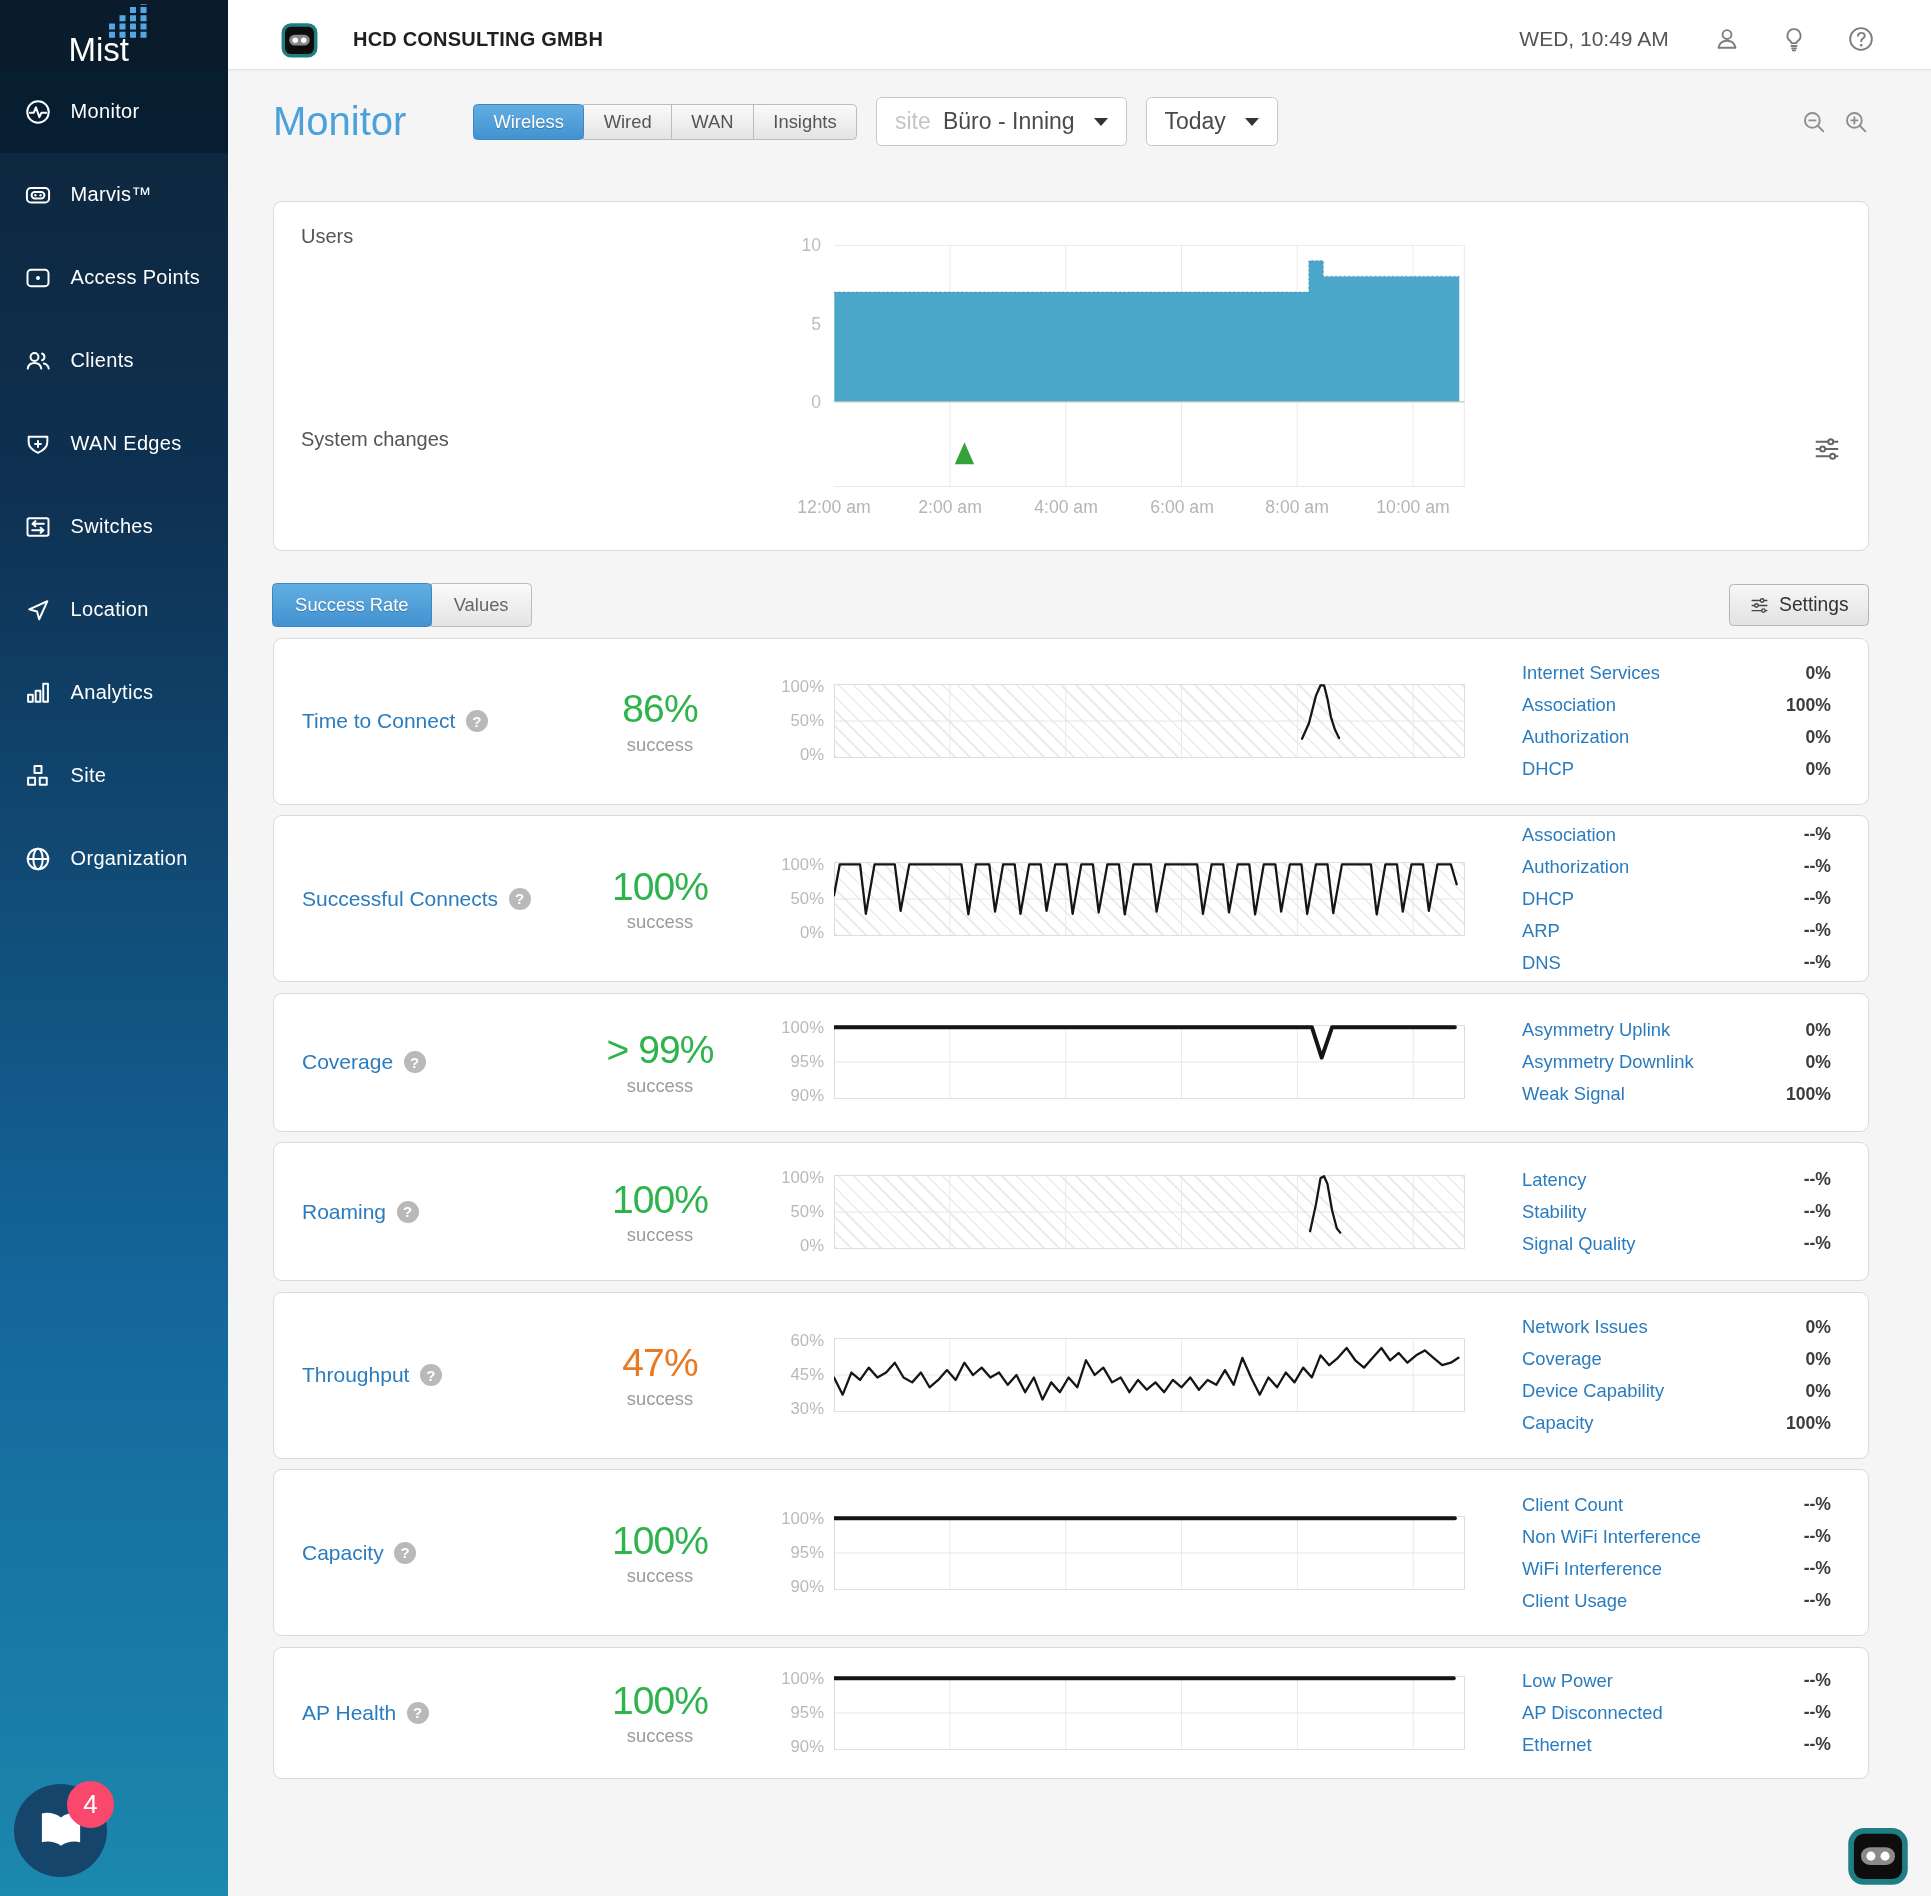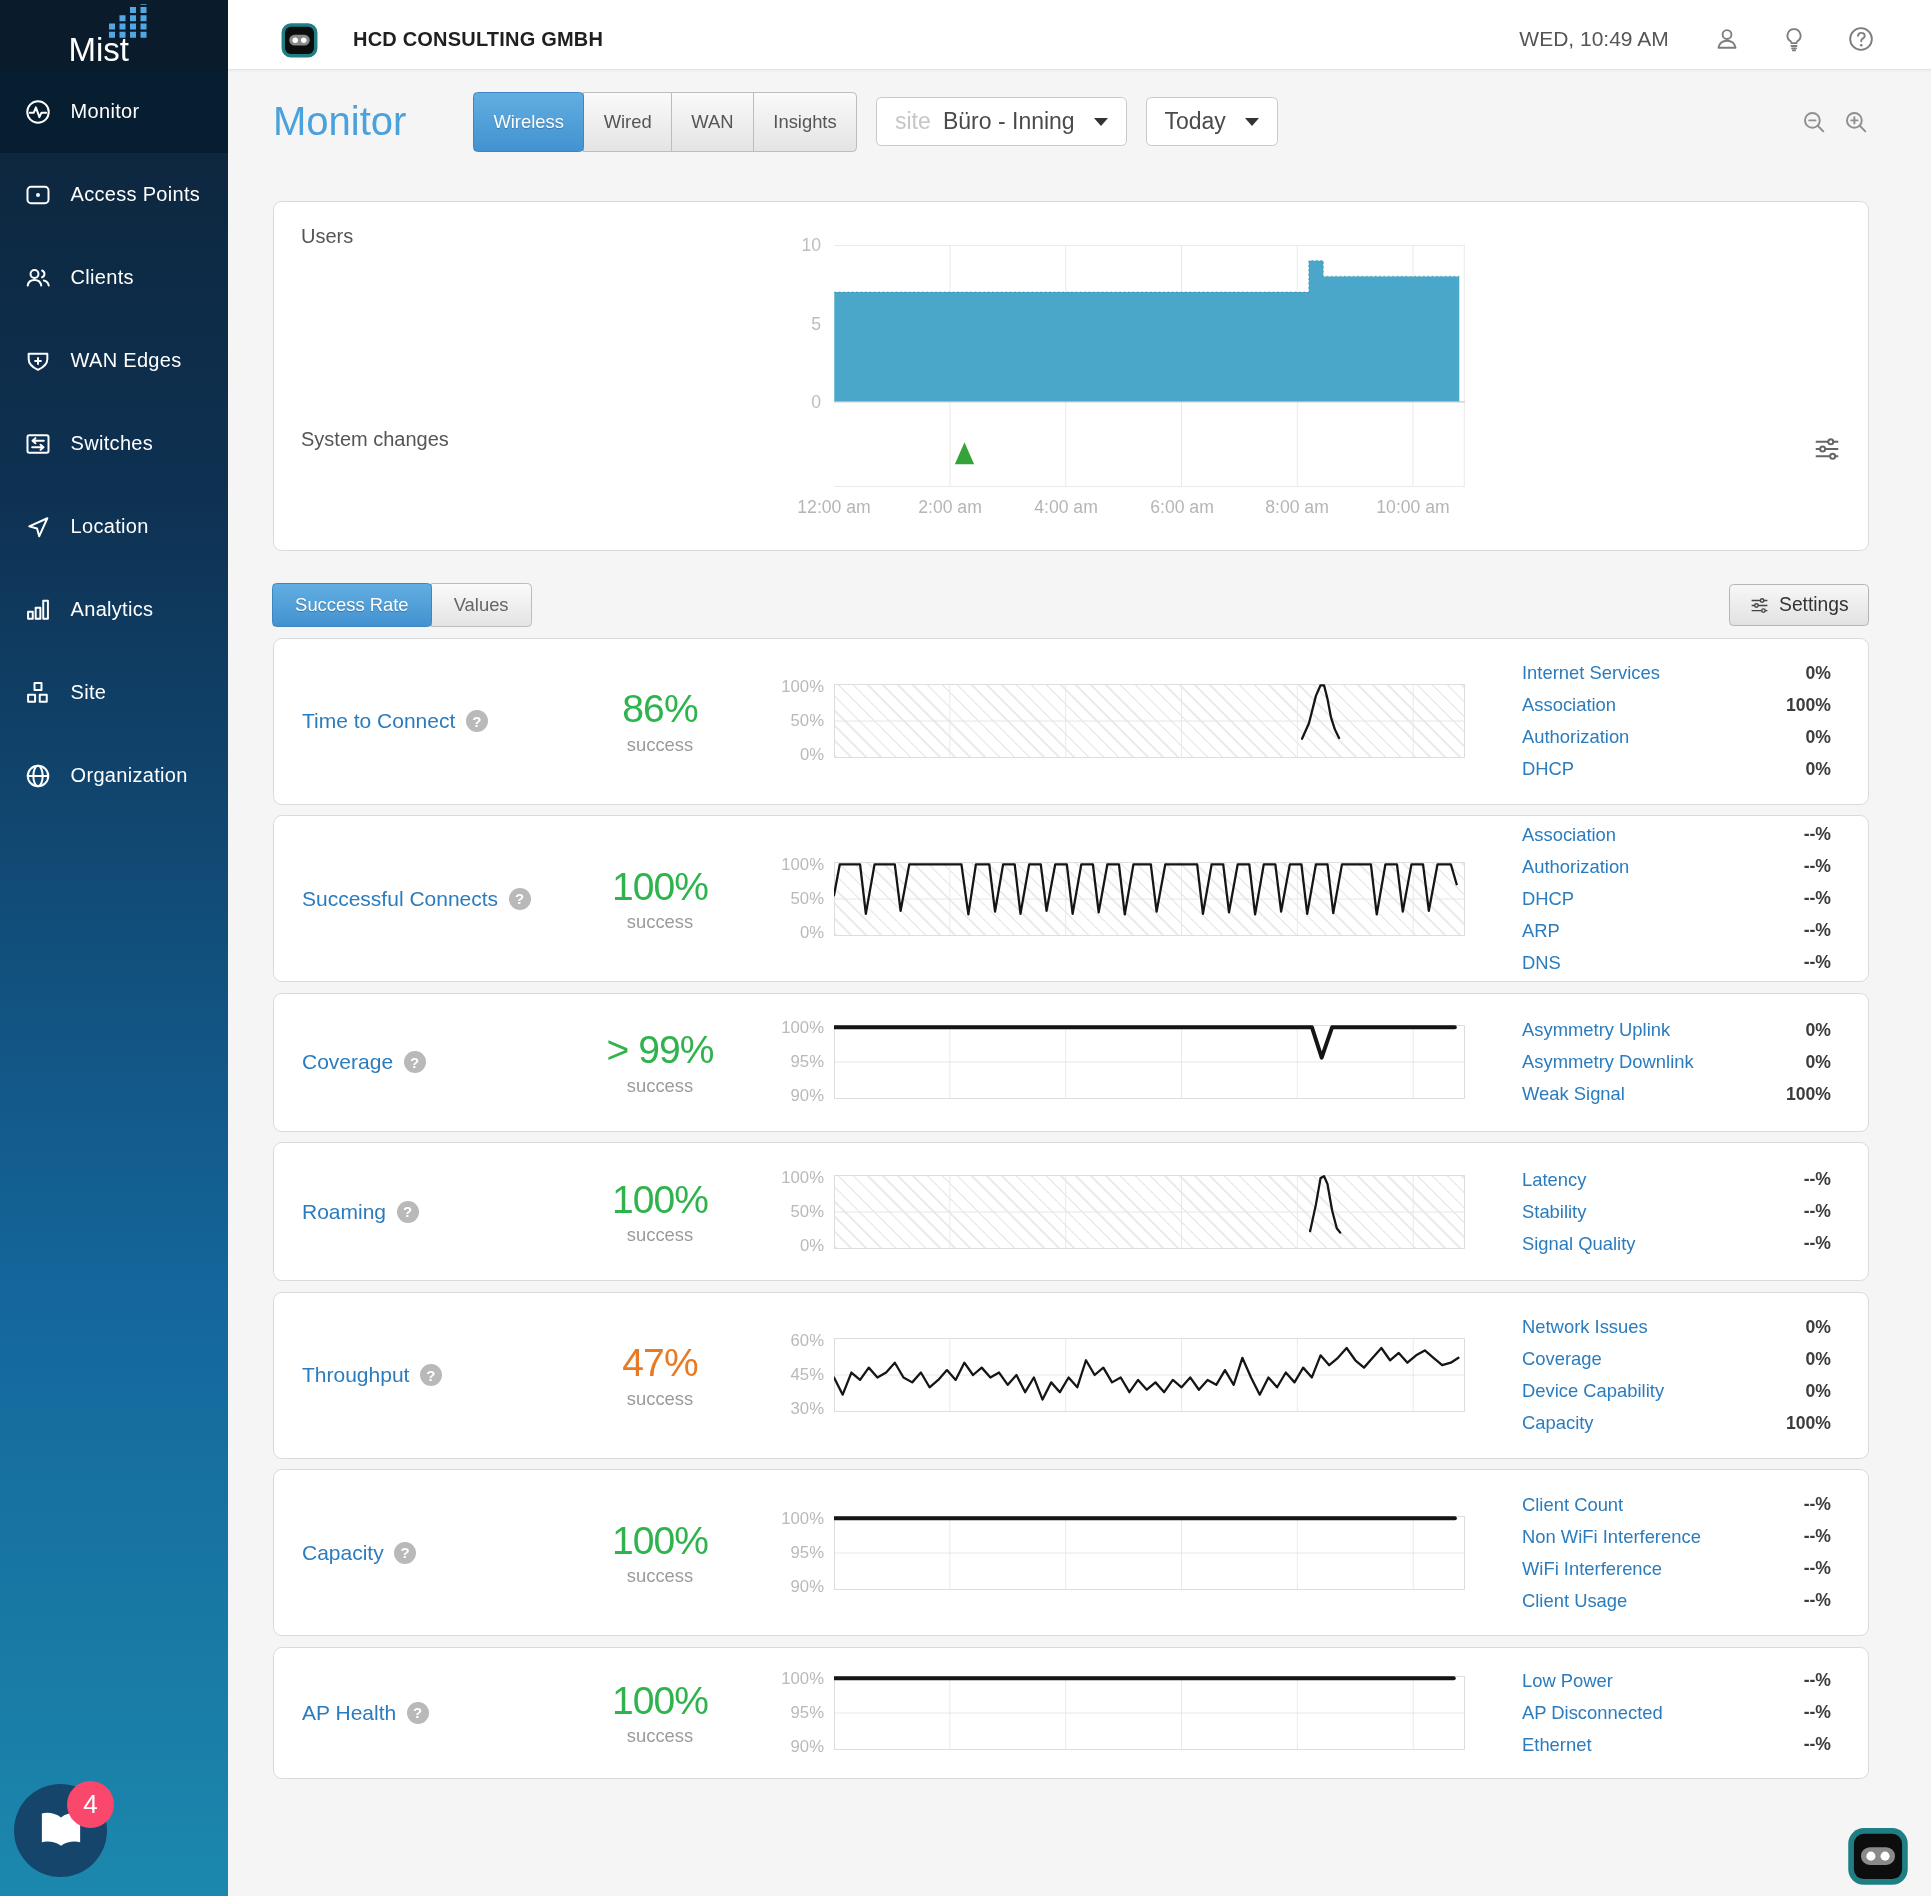--- a/index.html
+++ b/index.html
@@ -24,21 +24,21 @@
   .topbar-right { margin-left:auto; display:flex; align-items:center; gap:39px; }
   .datetime { font-size:21px; color:#555; margin-right:5.3px; }
   .tb-icon { width:28px; height:28px; color:#7d7d7d; background:none; border:none; cursor:pointer; }
   .tb-icon svg { width:28px; height:28px; }
 
   
   .content { flex:1; padding:0 62px 0 45px; }
   .toolbar { display:flex; align-items:center; margin-top:26px; height:51px; }
   .page-title { font-size:40px; font-weight:300; color:#4aa1dc; margin-right:30px; min-width:171px; }
   .tabs { display:flex; }
-  .tab { height:60px; padding:0 19.3px; font-size:18.4px; font-family:inherit; border:0.9px solid #bcbcbc; background:linear-gradient(#fafafa,#e4e4e4); color:#555; margin-left:-0.9px; cursor:pointer; position:relative; }
+  .tab { height:36px; padding:0 19.3px; font-size:18.4px; font-family:inherit; border:0.9px solid #bcbcbc; background:linear-gradient(#fafafa,#e4e4e4); color:#555; margin-left:-0.9px; cursor:pointer; position:relative; }
   .tab:first-child { border-radius:4.4px 0 0 4.4px; }
   .tab:last-child { border-radius:0 4.4px 4.4px 0; }
   .tab.active { background:linear-gradient(#62aee2,#4392d0); border-color:#3d86c2; color:#fff; text-shadow:0 0.9px 0.9px rgba(0,0,0,.25); border-radius:4.4px; z-index:1; }
   .select-box { height:49px; border:0.9px solid #c9c9c9; border-radius:5.3px; background:#fff; display:flex; align-items:center; padding:0 17.6px; margin-left:19.3px; font-size:23px; color:#4a4a4a; cursor:pointer; }
   .select-prefix { color:#c6c6c6; margin-right:12.3px; }
   .caret { width:0; height:0; border-left:7px solid transparent; border-right:7px solid transparent; border-top:8px solid #333; margin-left:19.3px; }
   .zoom-controls { margin-left:auto; display:flex; gap:16px; }
   .zoom-controls .tb-icon { color:#8f8f8f; width:26px; height:26px; }
   .zoom-controls svg { width:26px; height:26px; }
 
@@ -125,20 +125,31 @@
     </div>
     <nav>
         <div class="nav-item active">
           <span class="nav-icon">
             <svg viewBox="0 0 24 24" fill="none" stroke="currentColor" stroke-width="1.7" stroke-linecap="round" stroke-linejoin="round">
               <circle cx="12" cy="12" r="9.2"></circle>
               <path d="M5 12.6h3.4l1.8-4.6 3 8.4 1.8-3.8h4"></path>
             </svg>
           </span>
           <span class="nav-label">Monitor</span>
+        </div>
+        <div class="nav-item">
+          <span class="nav-icon">
+            <svg viewBox="0 0 24 24" fill="none" stroke="currentColor" stroke-width="1.7" stroke-linecap="round" stroke-linejoin="round">
+              <rect x="2.5" y="6" width="19" height="12.5" rx="3.5"></rect>
+              <rect x="6.5" y="9.5" width="11" height="5.5" rx="2.75"></rect>
+              <circle cx="9.8" cy="12.2" r="1" fill="currentColor" stroke="none"></circle>
+              <circle cx="14.2" cy="12.2" r="1" fill="currentColor" stroke="none"></circle>
+            </svg>
+          </span>
+          <span class="nav-label">Marvis™</span>
         </div>
         <div class="nav-item">
           <span class="nav-icon">
             <svg viewBox="0 0 24 24" fill="none" stroke="currentColor" stroke-width="1.7" stroke-linecap="round" stroke-linejoin="round">
               <rect x="3" y="5" width="18" height="14" rx="3"></rect>
               <circle cx="12" cy="12" r="1.7" fill="currentColor" stroke="none"></circle>
             </svg>
           </span>
           <span class="nav-label">Access Points</span>
         </div>

